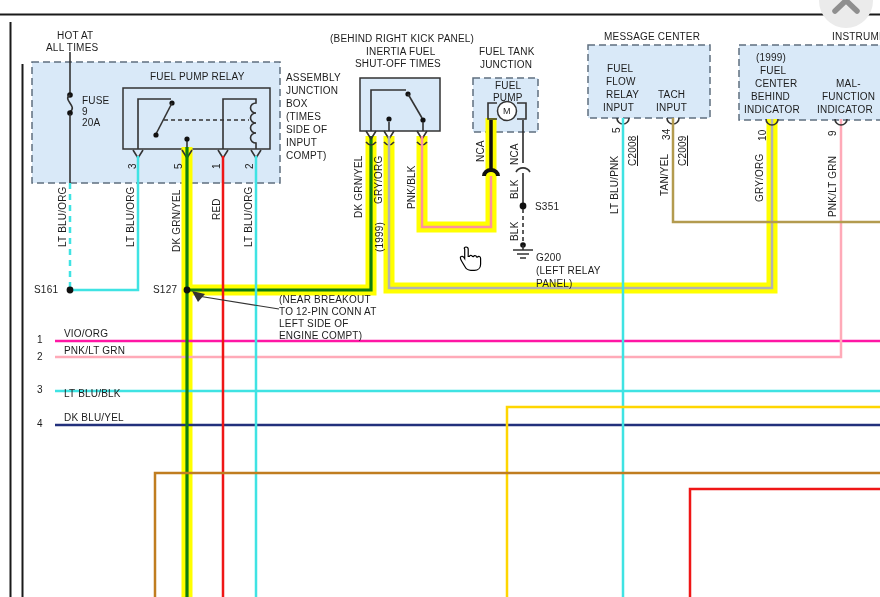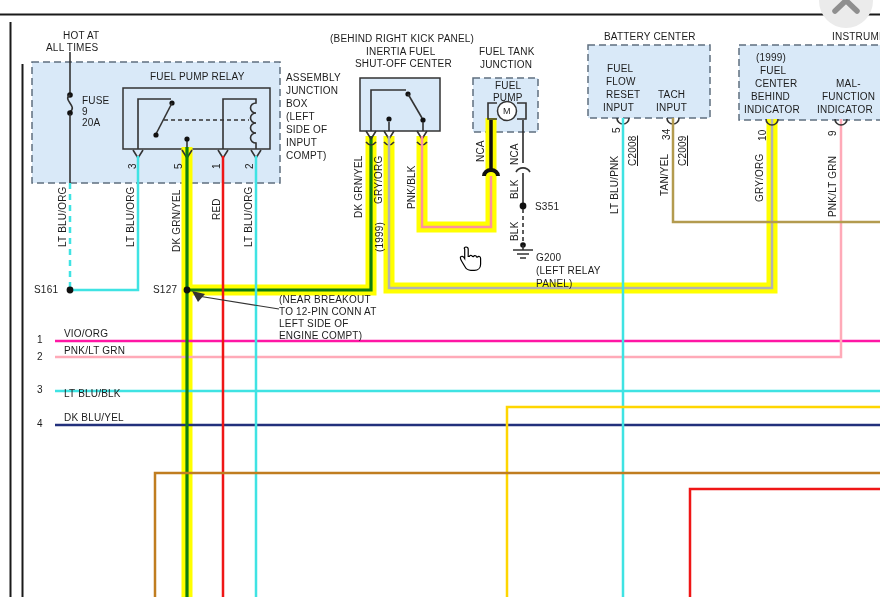--- a/index.html
+++ b/index.html
@@ -125,54 +125,54 @@
   <g>
     <circle cx="846" cy="1" r="27" fill="#ebebeb"></circle>
     <path d="M835,-10 L857,11 M857,-10 L835,11" stroke="#8f8f8f" stroke-width="5.5" stroke-linecap="round" fill="none"></path>
   </g>
 
   <g transform="translate(459,246)">
     <path d="M7,1 c1.3,0 2.2,0.9 2.2,2.2 l0,7.3 1.2,0 c0.3-0.9 1.2-1.3 2-1 0.5,0.2 0.9,0.5 1,1 l1.1,0.1 c0.4-0.8 1.3-1.1 2.1-0.8 0.5,0.2 0.8,0.6 0.9,1.1 l1,0.1 c0.5-0.6 1.3-0.9 2-0.5 0.8,0.4 1.1,1 1.1,2.1 l0,5.6 c0,3.6-2.6,6.1-6.2,6.1 l-3.6,0 c-2.9,0-4.6-1.3-5.8-3.5 l-3.3-5.6 c-1.4-2.4-1.9-3.7-0.9-4.5 0.9-0.8 2.3-0.5 3,0.6 l0.9,1.4 0,-9.5 C4.8,1.9 5.7,1 7,1 z" fill="#ffffff" stroke="#000000" stroke-width="1.2"></path>
   </g>
 </svg>
 
-<div class="lbl" style="left:63px;top:30px">HOT AT</div>
+<div class="lbl" style="left:57px;top:30px">HOT AT</div>
 <div class="lbl" style="left:46px;top:42px">ALL TIMES</div>
 <div class="lbl" style="left:82px;top:95px">FUSE</div>
 <div class="lbl" style="left:82px;top:106px">9</div>
 <div class="lbl" style="left:82px;top:117px">20A</div>
 
 <div class="lbl" style="left:150px;top:71px">FUEL PUMP RELAY</div>
 <div class="lbl v" style="left:127px;top:169px">3</div>
 <div class="lbl v" style="left:173px;top:169px">5</div>
 <div class="lbl v" style="left:211px;top:169px">1</div>
 <div class="lbl v" style="left:244px;top:169px">2</div>
 
 <div class="lbl" style="left:286px;top:72px">ASSEMBLY</div>
 <div class="lbl" style="left:286px;top:85px">JUNCTION</div>
 <div class="lbl" style="left:286px;top:98px">BOX</div>
-<div class="lbl" style="left:286px;top:111px">(LEFT</div>
+<div class="lbl" style="left:286px;top:111px">(TIMES</div>
 <div class="lbl" style="left:286px;top:124px">SIDE OF</div>
 <div class="lbl" style="left:286px;top:137px">INPUT</div>
 <div class="lbl" style="left:286px;top:150px">COMPT)</div>
 
 <div class="lbl" style="left:330px;top:33px">(BEHIND RIGHT KICK PANEL)</div>
 <div class="lbl" style="left:366px;top:46px">INERTIA FUEL</div>
-<div class="lbl" style="left:355px;top:58px">SHUT-OFF CENTER</div>
+<div class="lbl" style="left:355px;top:58px">SHUT-OFF TIMES</div>
 
 <div class="lbl" style="left:479px;top:46px">FUEL TANK</div>
 <div class="lbl" style="left:480px;top:59px">JUNCTION</div>
 <div class="lbl" style="left:495px;top:80px">FUEL</div>
 <div class="lbl" style="left:493px;top:92px">PUMP</div>
 <div class="lbl" style="left:503px;top:106px;font-size:9px">M</div>
 
-<div class="lbl" style="left:604px;top:31px">BATTERY CENTER</div>
+<div class="lbl" style="left:604px;top:31px">MESSAGE CENTER</div>
 <div class="lbl" style="left:607px;top:63px">FUEL</div>
 <div class="lbl" style="left:606px;top:76px">FLOW</div>
-<div class="lbl" style="left:606px;top:89px">RESET</div>
+<div class="lbl" style="left:606px;top:89px">RELAY</div>
 <div class="lbl" style="left:603px;top:102px">INPUT</div>
 <div class="lbl" style="left:658px;top:89px">TACH</div>
 <div class="lbl" style="left:656px;top:102px">INPUT</div>
 <div class="lbl v" style="left:611px;top:133px">5</div>
 <div class="lbl v" style="left:661px;top:140px">34</div>
 <div class="lbl v u" style="left:627px;top:166px">C2008</div>
 <div class="lbl v u" style="left:677px;top:166px">C2009</div>
 
 <div class="lbl" style="left:832px;top:31px">INSTRUME</div>
 <div class="lbl" style="left:756px;top:52px">(1999)</div>

